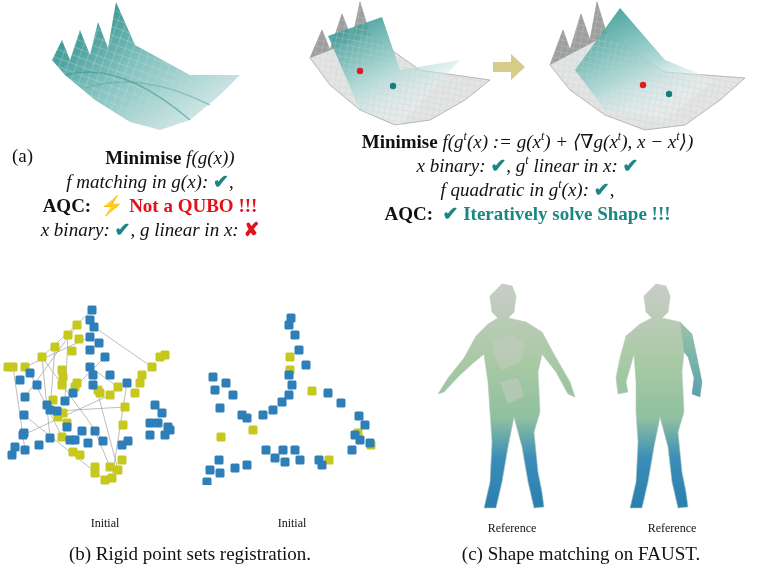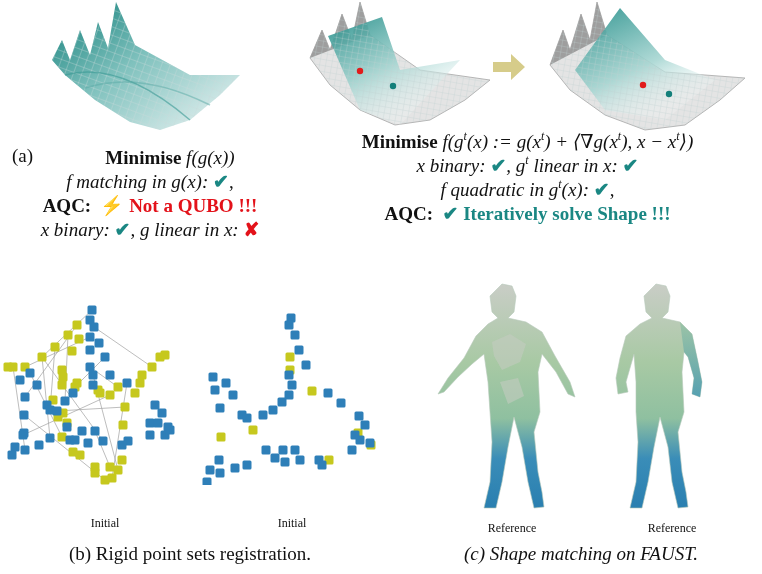--- a/index.html
+++ b/index.html
@@ -327,13 +327,13 @@
         <stop offset="1" stop-color="#3a92b8"></stop>
       </linearGradient>
     </defs>
     <path d="M44 2 L54 4 L58 14 L56 30 L50 36 L68 40 L80 52 L86 80 L90 100 L88 115 L80 112 L82 96 L76 75 L72 70 L70 90 L72 130 L66 150 L70 190 L74 210 L76 225 L66 226 L60 200 L56 165 L48 135 L42 165 L36 200 L30 226 L18 226 L24 200 L26 160 L24 130 L24 100 L22 72 L18 86 L14 100 L16 110 L6 112 L4 96 L8 76 L14 54 L28 42 L40 36 L34 30 L32 14 Z" fill="url(#bodyG2)" stroke="#b7c9bb" stroke-width="0.6"></path>
     <path d="M68 40 L80 52 L86 80 L90 100 L88 115 L80 112 L82 96 L76 75 L72 70 Z" fill="url(#armG)" opacity="0.7"></path>
   </svg>
 </div>
 
 <div class="abs sub" style="left:467px;top:521px;width:90px;">Reference</div>
 <div class="abs sub" style="left:632px;top:521px;width:80px;">Reference</div>
-<div class="abs cap" style="left:400px;top:543px;width:362px;font-style:italic;">(c) Shape matching on FAUST.</div>
+<div class="abs cap" style="left:400px;top:543px;width:362px;">(c) Shape matching on FAUST.</div>
 
 </body></html>

